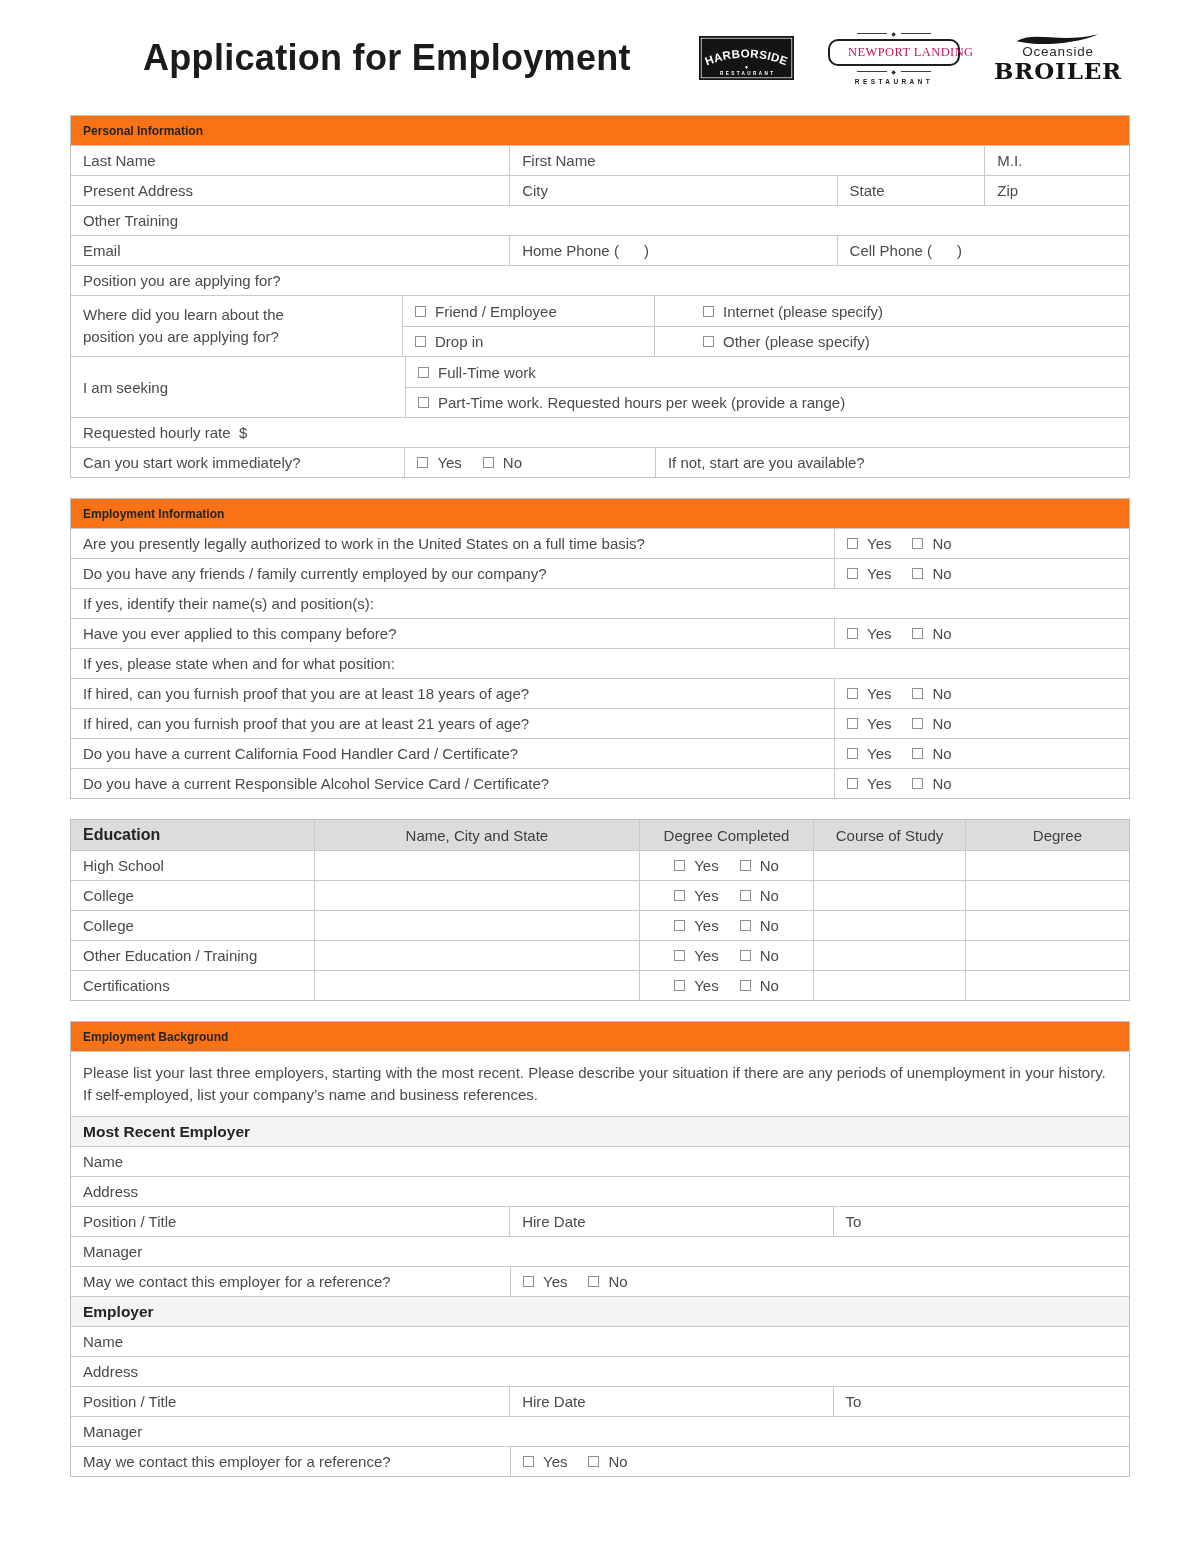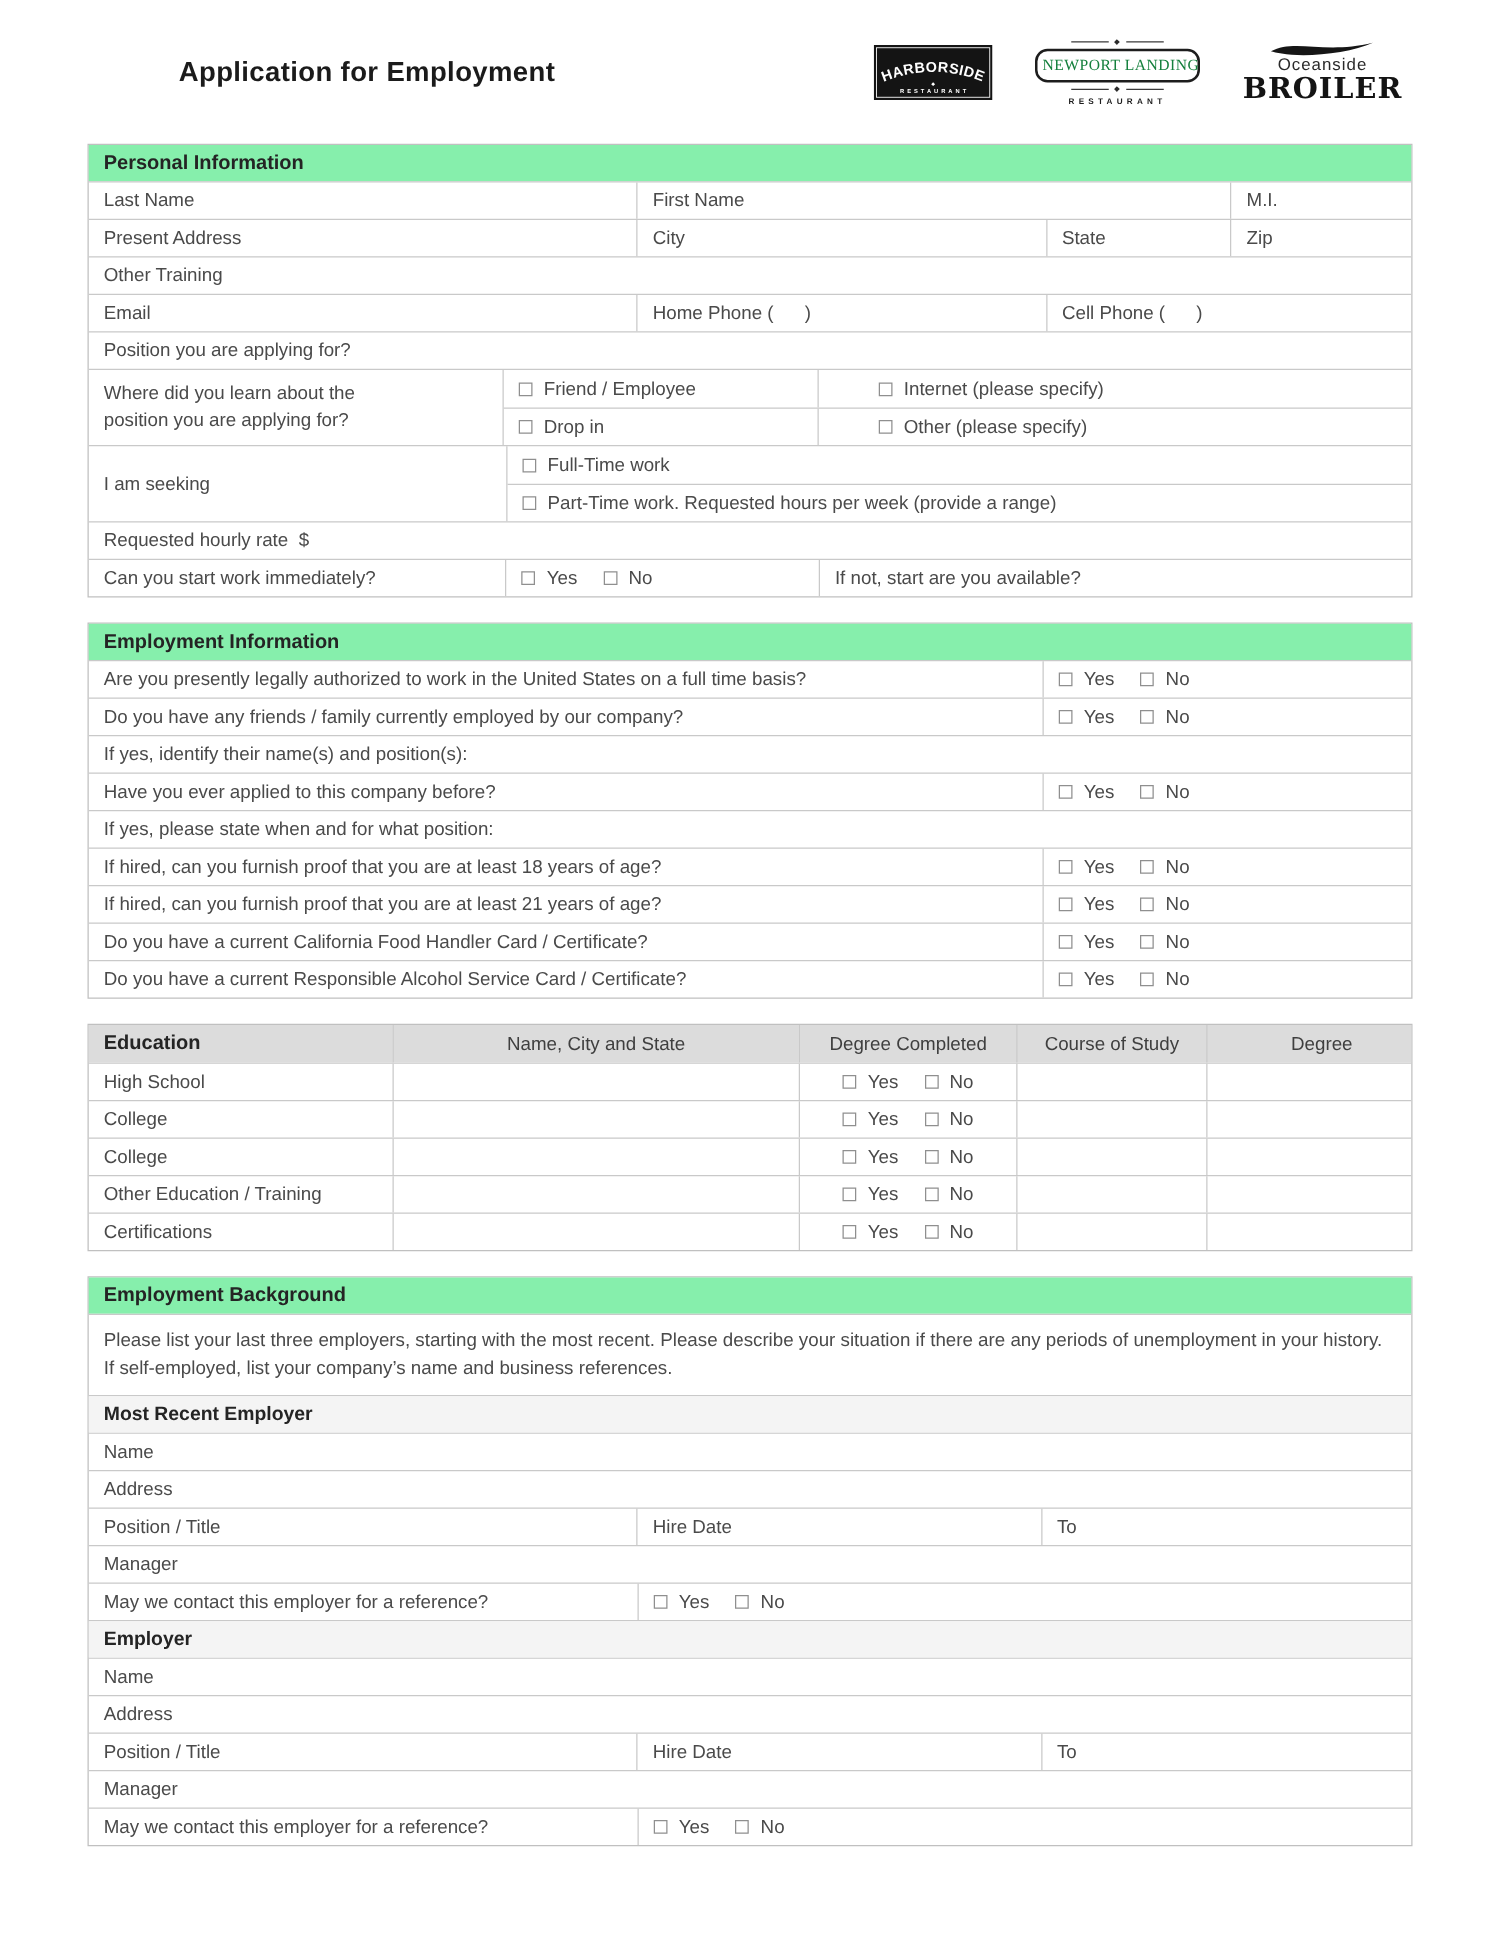--- a/index.html
+++ b/index.html
@@ -10,60 +10,60 @@
     color: #4a4a4a;
     position: relative;
     overflow: hidden;
   }
   .sheet { position: absolute; left: 70px; top: 0; width: 1060px; }
 
   
   .masthead { height: 115px; display: flex; align-items: center; }
   .title {
     margin-left: 73px;
-    font-size: 22px;
+    font-size: 36px;
     font-weight: 700;
     letter-spacing: 0.3px;
     color: #1b1b1b;
     white-space: nowrap;
   }
   .logos { margin-left: auto; margin-right: 8px; display: flex; align-items: center; gap: 34px; }
 
   .logo-hb { width: 95px; height: 44px; display: block; }
   .hb-arc  { font-family: "Liberation Sans", sans-serif; font-weight: bold; font-size: 11.5px; fill: #ffffff; letter-spacing: 0.4px; }
   .hb-sub  { font-family: "Liberation Sans", sans-serif; font-weight: bold; font-size: 4.6px; fill: #ffffff; letter-spacing: 2.4px; }
 
   .logo-nl { width: 132px; text-align: center; }
   .nl-orn { display: flex; align-items: center; justify-content: center; gap: 4px; height: 7px; }
   .nl-orn::before, .nl-orn::after { content: ""; width: 30px; height: 1px; background: #3a3a3a; }
   .nl-orn .orn-glyph { font-size: 6px; line-height: 6px; color: #2c2c2c; letter-spacing: 1px; }
   .nl-box {
     margin: 2px 0;
     border: 2px solid #1d1d1d; border-radius: 10px;
-    padding: 4px 4px;
+    padding: 4px 18px;
     font-family: "Liberation Serif", serif;
-    font-size: 12.5px; letter-spacing: 0.4px; color: #15803d; white-space: nowrap;
+    font-size: 12.5px; letter-spacing: 0.4px; color: #be185d; white-space: nowrap;
   }
   .nl-sub { margin-top: 3px; font-size: 6.5px; font-weight: bold; letter-spacing: 3.4px; color: #1d1d1d; }
 
   .logo-ob { width: 128px; text-align: center; }
   .ob-wave { width: 86px; height: 13px; display: block; margin: 0 auto; }
   .ob-wave path { fill: #161616; }
   .ob-prefix { font-size: 13.5px; color: #2a2a2a; letter-spacing: 0.8px; margin-top: -1px; }
   .ob-name { font-family: "DejaVu Serif", "Liberation Serif", serif; font-weight: bold; font-size: 23px; letter-spacing: 0.8px; color: #141414; line-height: 1.05; }
 
   
   .sec { border: 1px solid #c0c0c0; margin-bottom: 20px; background: #fff; }
   .sec > * + * { border-top: 1px solid #c9c9c9; }
   .sec-head {
-    background: #86efac;
+    background: #f97316;
     min-height: 29px;
     display: flex; align-items: center;
     padding: 0 12px;
-    font-size: 16px; font-weight: bold; color: #242424;
+    font-size: 12px; font-weight: bold; color: #242424;
   }
   .row { display: flex; min-height: 30px; align-items: stretch; }
   .cell { display: flex; align-items: center; padding: 0 12px; font-size: 15px; }
   .cell + .cell, .stack { border-left: 1px solid #c9c9c9; }
   .stack { flex: 1; display: flex; flex-direction: column; }
   .subrow { display: flex; min-height: 30px; flex: 1; }
   .subrow + .subrow { border-top: 1px solid #c9c9c9; }
   .subrow .cell { border-left: none; }
   .subrow .cell + .cell { border-left: 1px solid #c9c9c9; padding-left: 48px; }
   .full { flex: 1; }

